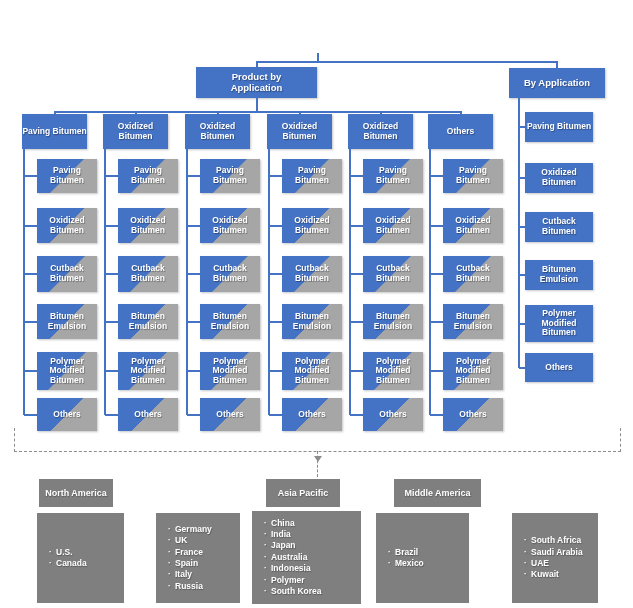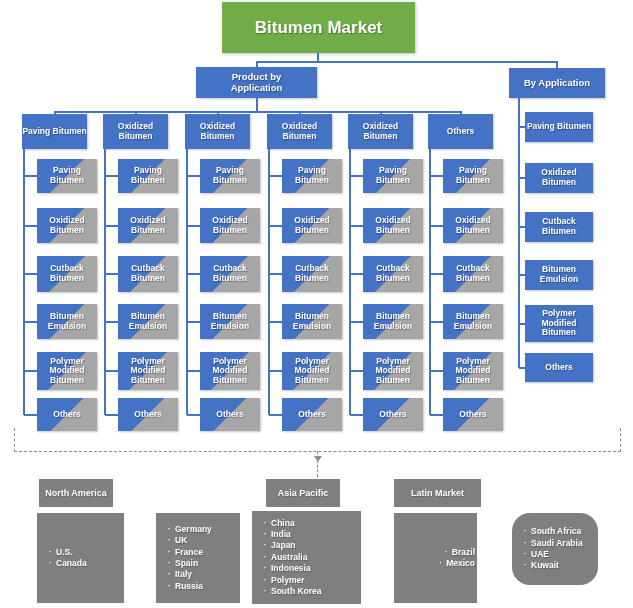--- a/index.html
+++ b/index.html
@@ -30,21 +30,20 @@
   .citem{display:flex;align-items:flex-start;line-height:1.34;}
   .bullet{flex:0 0 11px;width:11px;text-align:center;}
   .bullet::before{content:"\00B7";}
   .ctext{flex:1;text-align:left;}
 </style>
 </head>
 <body>
 
 <div id="stage">
 
-  <div class="box green" style="left:222px;top:2px;width:193px;height:51px;">Bitumen Market</div>
 
   <div class="line" style="left:317px;top:53px;width:2px;height:9px;"></div>
   <div class="line" style="left:256px;top:61px;width:302px;height:2px;"></div>
   <div class="line" style="left:256px;top:61px;width:2px;height:7px;"></div>
   <div class="line" style="left:556px;top:61px;width:2px;height:8px;"></div>
 
   <div class="box blue hdr2" style="left:196px;top:67px;width:121px;height:31px;padding:0 12px;">Product by Application</div>
   <div class="box blue hdr2" style="left:509px;top:68px;width:96px;height:30px;">By Application</div>
 
   <div class="line" style="left:256px;top:98px;width:2px;height:14px;"></div>
@@ -220,32 +219,32 @@
       </div>
       <div class="citem">
         <div class="bullet"></div>
         <div class="ctext">Polymer</div>
       </div>
       <div class="citem">
         <div class="bullet"></div>
         <div class="ctext">South Korea</div>
       </div>
     </div>
-    <div class="box grayhdr" style="left: 394px; top: 479px; width: 87px; height: 28px;">Latin Market</div>
-    <div class="glist" style="left: 394px; top: 513px; width: 83px; height: 90px; align-items: flex-end;">
+    <div class="box grayhdr" style="left: 394px; top: 479px; width: 87px; height: 28px;">Middle America</div>
+    <div class="glist" style="left: 376px; top: 513px; width: 93px; height: 90px;">
       <div class="citem">
         <div class="bullet"></div>
         <div class="ctext">Brazil</div>
       </div>
       <div class="citem">
         <div class="bullet"></div>
         <div class="ctext">Mexico</div>
       </div>
     </div>
-    <div class="glist" style="left: 512px; top: 513px; width: 86px; height: 72px; border-radius: 18px;">
+    <div class="glist" style="left: 512px; top: 513px; width: 86px; height: 90px;">
       <div class="citem">
         <div class="bullet"></div>
         <div class="ctext">South Africa</div>
       </div>
       <div class="citem">
         <div class="bullet"></div>
         <div class="ctext">Saudi Arabia</div>
       </div>
       <div class="citem">
         <div class="bullet"></div>

